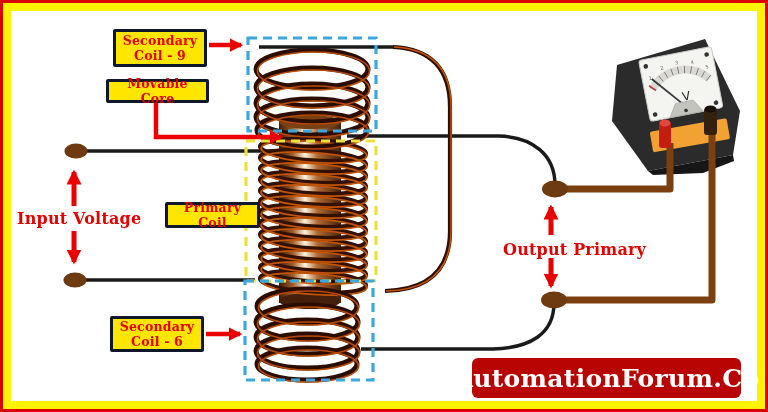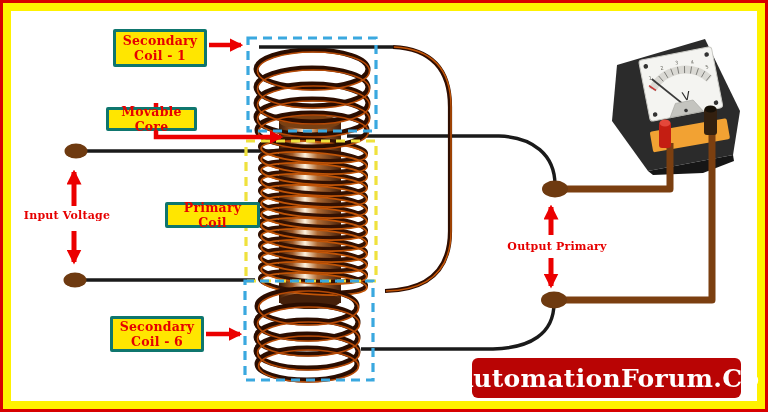--- a/index.html
+++ b/index.html
@@ -11,35 +11,35 @@
     border:3px solid #d80000;
     box-shadow: inset 0 0 0 8px #fff200;
     overflow:hidden;
     font-family:"DejaVu Serif","Liberation Serif",serif;
   }
   svg.diagram{position:absolute;left:0;top:0;}
   .lbl-box{
     position:absolute;
     box-sizing:border-box;
     background:#ffe600;
-    border:3px solid #0f766e;
+    border:3px solid #0f172a;
     border-radius:2px;
     color:#e60000;
     font-weight:bold;
     font-size:12.5px;
     line-height:1.22;
     display:flex;flex-direction:column;align-items:center;justify-content:center;
     text-align:center;
     letter-spacing:.2px;
   }
   .free-lbl{
     position:absolute;
     color:#e60000;
     font-weight:bold;
-    font-size:11px;
+    font-size:16px;
     text-align:center;
     white-space:nowrap;
     letter-spacing:.2px;
   }
   .banner{
     position:absolute;
     left:469px;top:355px;width:269px;height:40px;
     background:#b90404;
     color:#ffffff;
     display:flex;align-items:center;justify-content:center;
@@ -230,24 +230,24 @@
       <line x1="203" y1="331" x2="237" y2="331" stroke-width="4.5" marker-end="url(#ah)"></line>
       <line x1="71" y1="203" x2="71" y2="169" stroke-width="5" marker-end="url(#ah)"></line>
       <line x1="71" y1="228" x2="71" y2="259" stroke-width="5" marker-end="url(#ah)"></line>
       <line x1="548" y1="232" x2="548" y2="204" stroke-width="5" marker-end="url(#ah)"></line>
       <line x1="548" y1="255" x2="548" y2="283" stroke-width="5" marker-end="url(#ah)"></line>
     </g>
   </svg>
 
   <div class="lbl-box" style="left:110px;top:26px;width:94px;height:38px;">
     <span>Secondary</span>
-    <span>Coil - 1</span>
-  </div>
-
-  <div class="lbl-box" style="left:103px;top:76px;width:91px;height:24px;margin-top:28px;">
+    <span>Coil - 9</span>
+  </div>
+
+  <div class="lbl-box" style="left:103px;top:76px;width:103px;height:24px;">
     <span>Movable Core</span>
   </div>
 
   <div class="lbl-box" style="left:122px;top:199px;width:95px;height:26px;margin-left:40px;">
     <span>Primary Coil</span>
   </div>
 
   <div class="lbl-box" style="left:107px;top:313px;width:94px;height:36px;">
     <span>Secondary</span>
     <span>Coil - 6</span>

